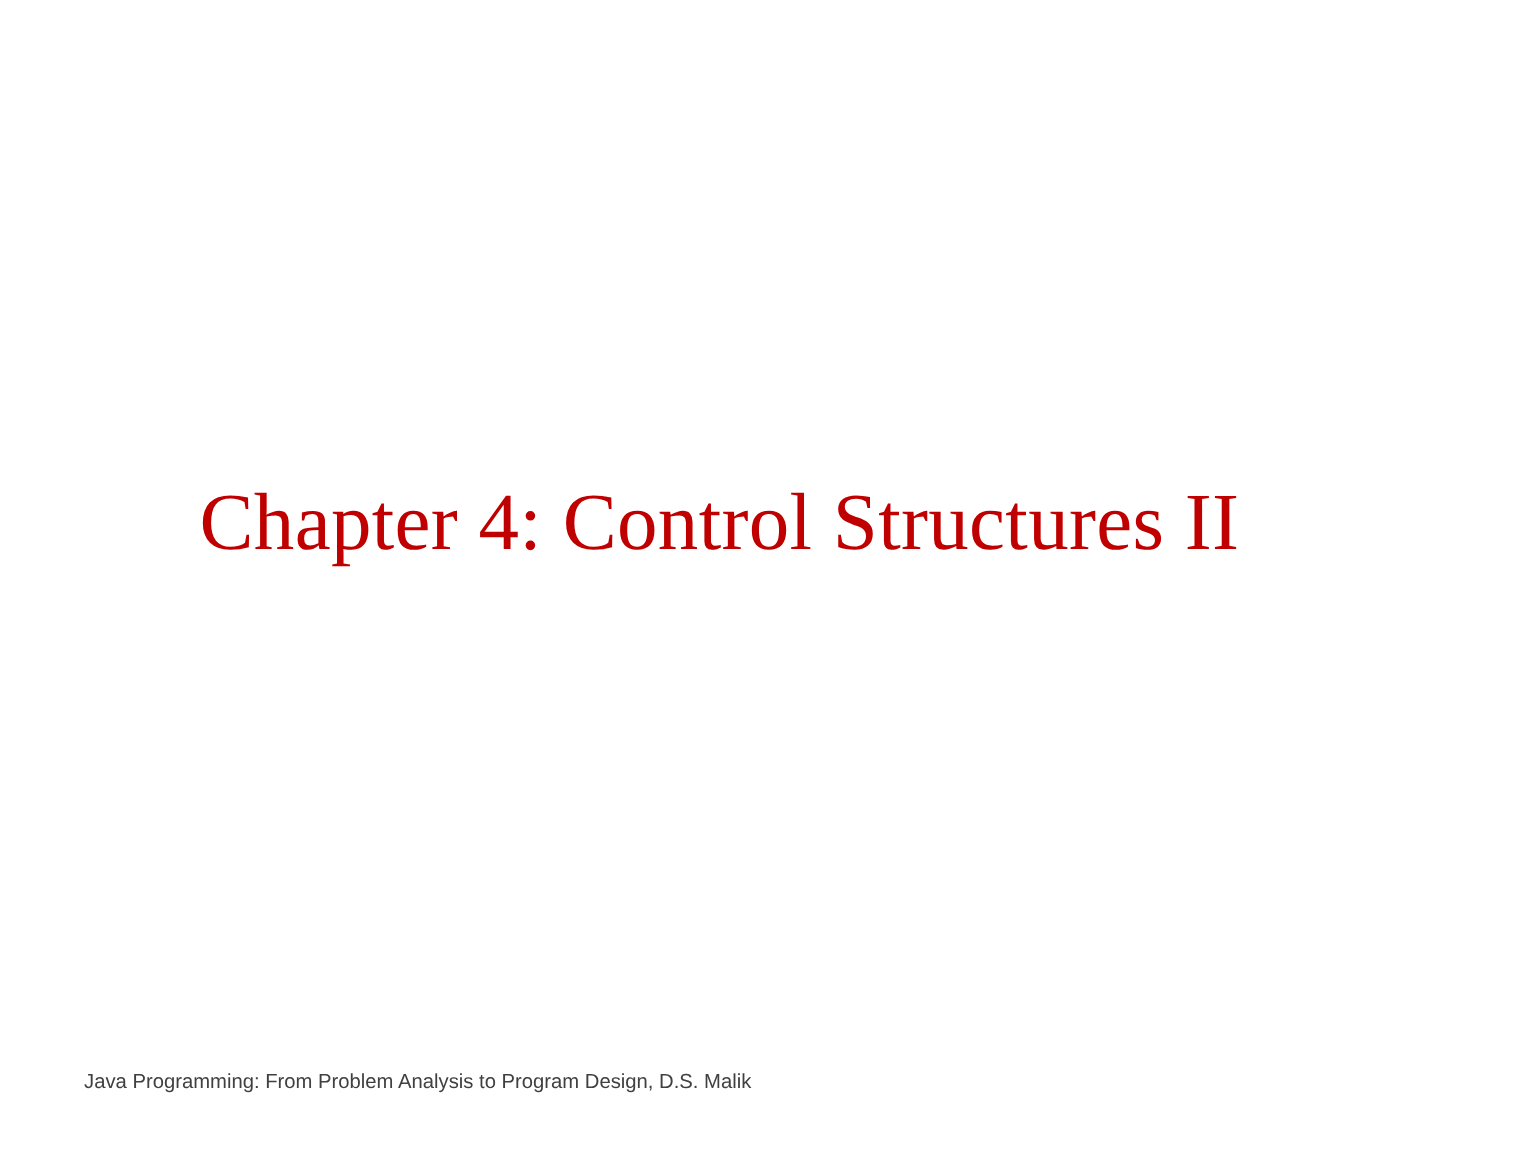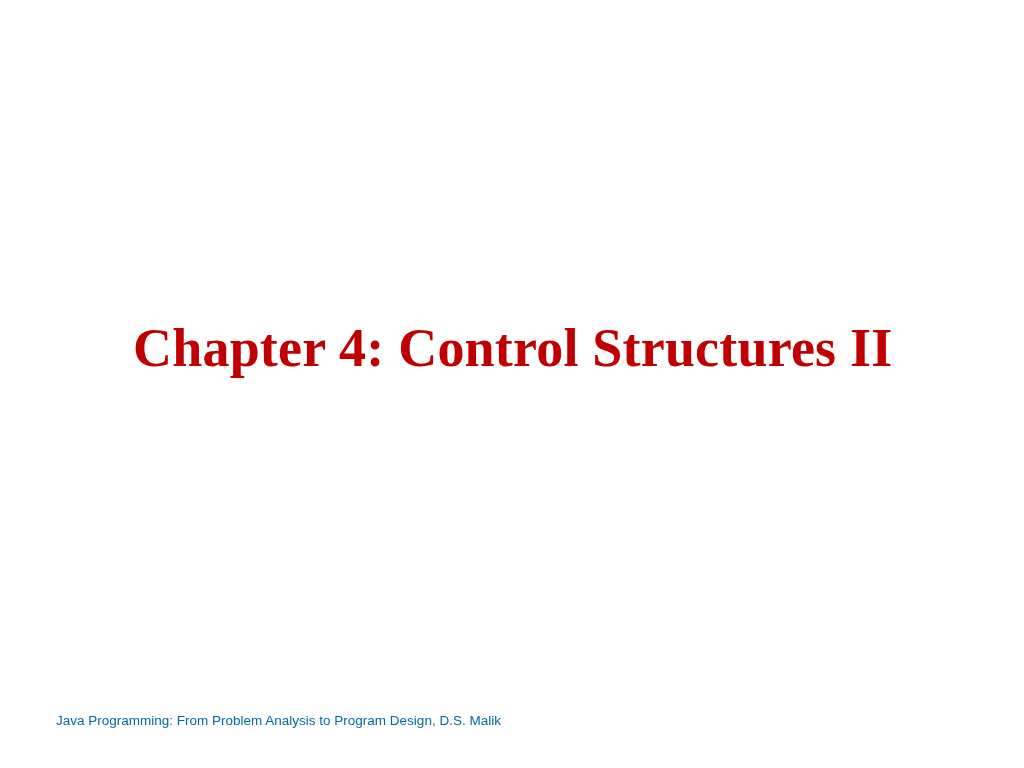--- a/index.html
+++ b/index.html
@@ -23,35 +23,35 @@
   }
 
   .slide-title {
     position: absolute;
     left: 133px;
     top: 281px;
     width: 800px;
     font-family: "Liberation Serif", "DejaVu Serif", serif;
     font-size: 54px;
     line-height: 62px;
-    font-weight: 700;
+    font-weight: 400;
     color: #c00000;
     letter-spacing: 0.2px;
     white-space: nowrap;
   }
 
   .slide-footer {
     position: absolute;
     left: 56px;
     top: 712px;
     font-family: "Liberation Sans", sans-serif;
     font-size: 13.5px;
     line-height: 18px;
     font-weight: 400;
-    color: #0369a1;
+    color: #404040;
     white-space: nowrap;
   }
 
   .slide-body {
     position: absolute;
     left: 96px;
     top: 380px;
     width: 832px;
     height: 300px;
   }

